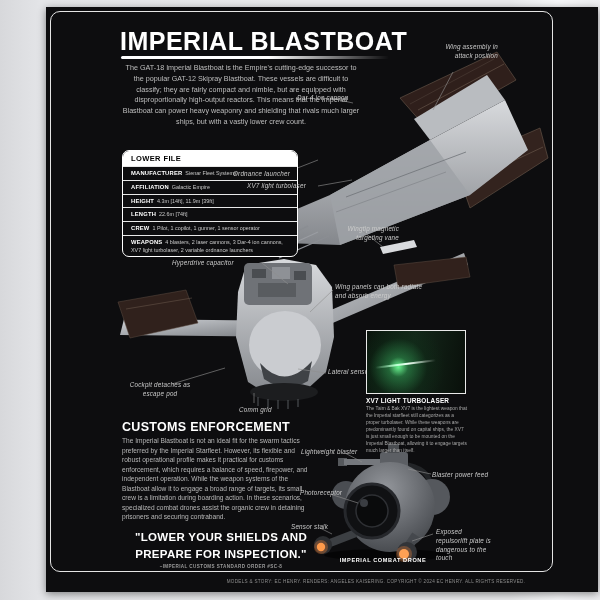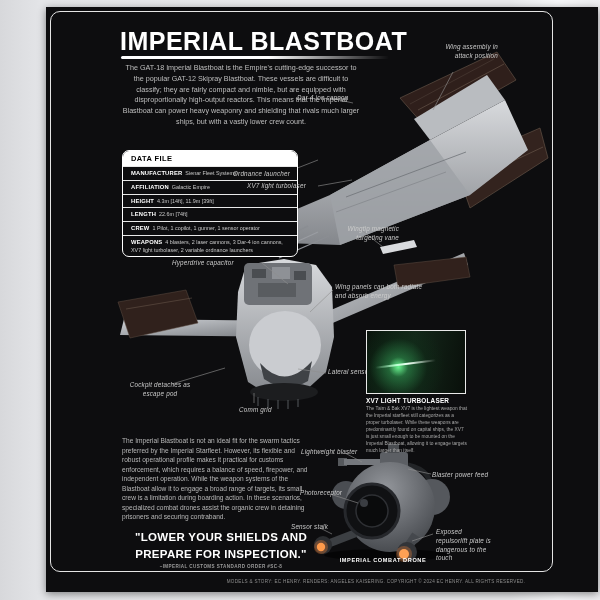--- a/index.html
+++ b/index.html
@@ -196,21 +196,21 @@
     </g>
   </svg>
 
   <div class="frame"></div>
 
   <div class="title">IMPERIAL BLASTBOAT</div>
   <div class="title-rule"></div>
   <div class="intro">The GAT-18 Imperial Blastboat is the Empire's cutting-edge successor to the popular GAT-12 Skipray Blastboat. These vessels are difficult to classify; they are fairly compact and nimble, but are equipped with disproportionally high-output reactors. This means that the Imperial Blastboat can power heavy weaponry and shielding that rivals much larger ships, but with a vastly lower crew count.</div>
 
   <div class="datafile">
-    <div class="hd">DATA FILE</div>
+    <div class="hd">LOWER FILE</div>
     <div class="row"><span class="lb">MANUFACTURER</span><span>Sienar Fleet Systems</span></div>
     <div class="row"><span class="lb">AFFILIATION</span><span>Galactic Empire</span></div>
     <div class="row"><span class="lb">HEIGHT</span><span>4.3m [14ft], 11.9m [39ft]</span></div>
     <div class="row"><span class="lb">LENGTH</span><span>22.6m [74ft]</span></div>
     <div class="row"><span class="lb">CREW</span><span>1 Pilot, 1 copilot, 1 gunner, 1 sensor operator</span></div>
     <div class="row"><span class="lb">WEAPONS</span><span>4 blasters, 2 laser cannons, 3 Dar-4 ion cannons, XV7 light turbolaser, 2 variable ordnance launchers</span></div>
   </div>
 
   <div class="co wrap" id="co-wing-assembly">Wing assembly in attack position</div>
   <div class="co" id="co-dar4">Dar-4 ion cannon</div>
@@ -227,20 +227,21 @@
   <div class="co" id="co-photoreceptor">Photoreceptor</div>
   <div class="co" id="co-sensor-stalk">Sensor stalk</div>
   <div class="co wrap" id="co-exposed-plate">Exposed repulsorlift plate is dangerous to the touch</div>
 
   <div class="xv7-photo">
       <div class="streak"></div>
     </div>
   <div class="xv7-hd">XV7 LIGHT TURBOLASER</div>
   <div class="xv7-body">The Taim &amp; Bak XV7 is the lightest weapon that the Imperial starfleet still categorizes as a proper turbolaser. While these weapons are predominantly found on capital ships, the XV7 is just small enough to be mounted on the Imperial Blastboat, allowing it to engage targets much larger than itself.</div>
 
+  <div class="customs-hd">CUSTOMS ENFORCEMENT</div>
   <div class="customs-body">The Imperial Blastboat is not an ideal fit for the swarm tactics preferred by the Imperial Starfleet. However, its flexible and robust operational profile makes it practical for customs enforcement, which requires a balance of speed, firepower, and independent operation. While the weapon systems of the Blastboat allow it to engage a broad range of targets, its small crew is a limitation during boarding action. In these scenarios, specialized combat drones assist the organic crew in detaining prisoners and securing contraband.</div>
   <div class="quote1">"LOWER YOUR SHIELDS AND</div>
   <div class="quote2">PREPARE FOR INSPECTION."</div>
   <div class="attribution">–IMPERIAL CUSTOMS STANDARD ORDER #SC-8</div>
 
   <div class="drone-caption">IMPERIAL COMBAT DRONE</div>
   <div class="credits">MODELS &amp; STORY: EC HENRY. RENDERS: ANGELES KAISERING. COPYRIGHT © 2024 EC HENRY. ALL RIGHTS RESERVED.</div>
 </div>
 
 </body></html>

